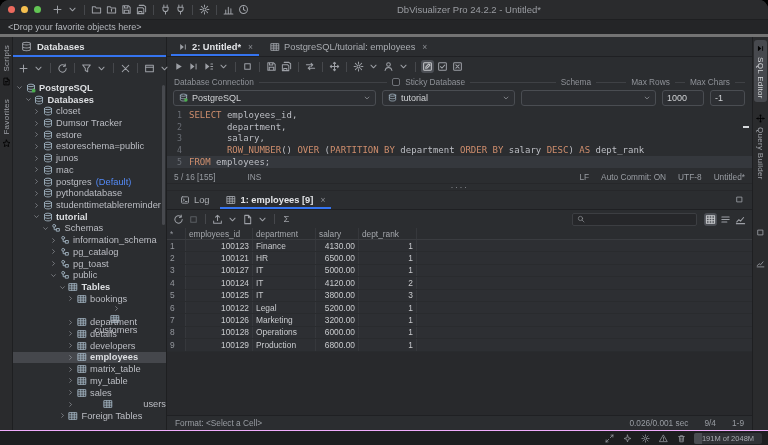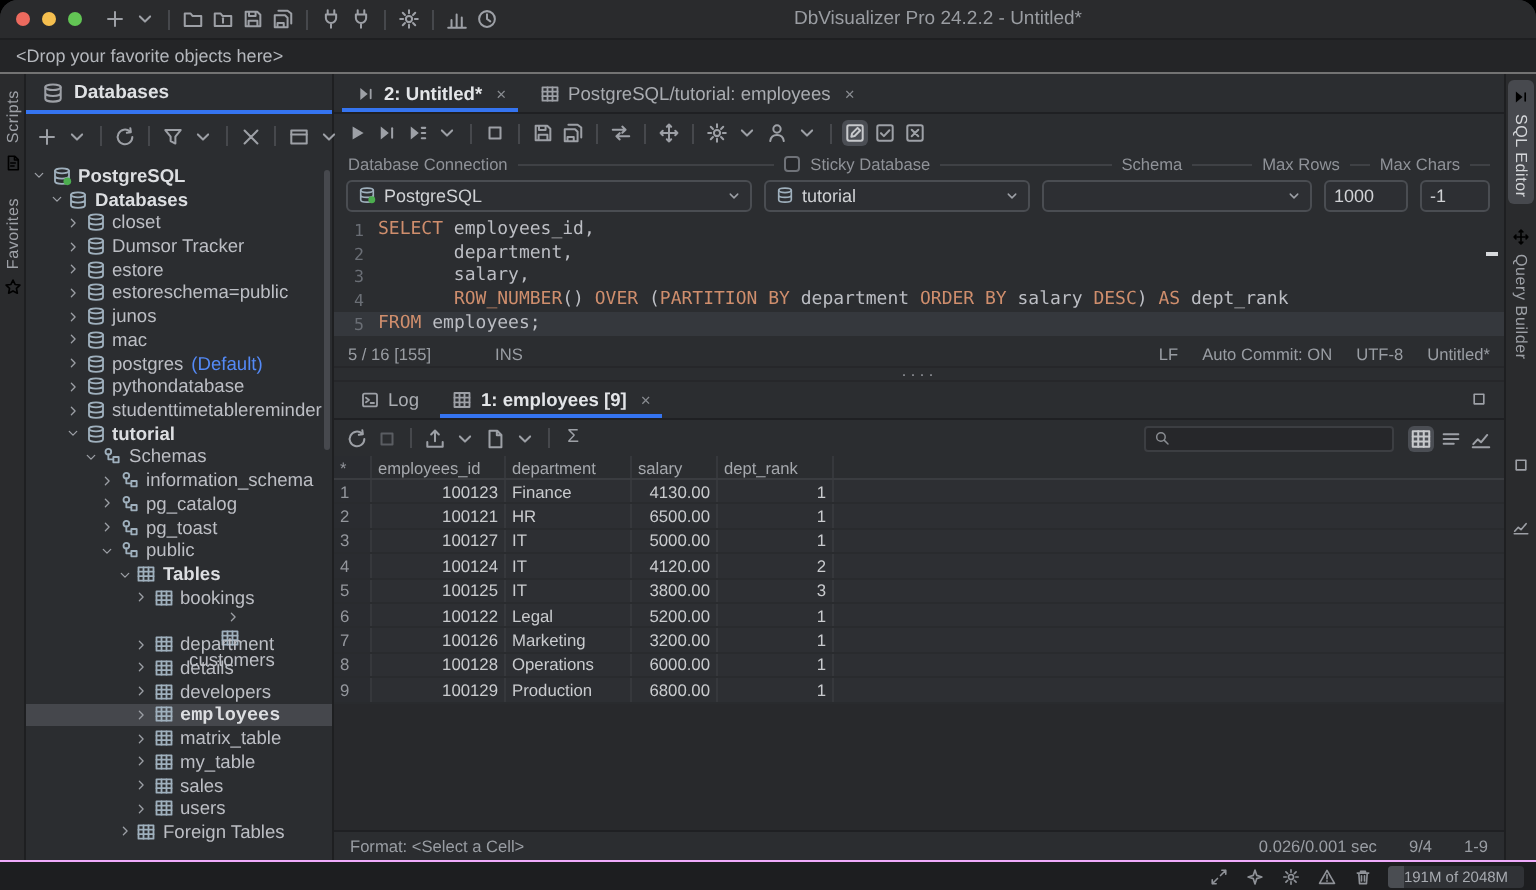--- a/index.html
+++ b/index.html
@@ -19,21 +19,21 @@
   
   .ic{width:13px;height:13px;display:inline-flex;align-items:center;justify-content:center;
     border-radius:3px;flex:0 0 auto;color:inherit}
   .ic svg{width:11px;height:11px}
   .ic.txt{font-size:9.5px;line-height:1}
   .ic.act{background:#4b4e54;color:#c7c9cc}
   .ic.dis{color:#5a5d62}
   .tsep{width:1px;height:10px;background:#46484c;margin:0 3px;flex:0 0 1px}
 
   
-  .favbar{flex:0 0 17px;background:#242527;border-bottom:1px solid #737373;
+  .favbar{flex:0 0 17px;background:#242527;border-bottom:3px solid #737373;
     display:flex;align-items:center;padding:0 8px;font-size:9px;color:#b4b7bc}
 
   .content{flex:1;display:flex;min-height:0}
 
   
   .lstrip{width:13px;background:#2a2b2d;border-right:1px solid #1e1f21;
     display:flex;flex-direction:column;align-items:center;padding-top:8px;gap:12px}
   .vtab{display:flex;flex-direction:column;align-items:center;gap:4px}
   .vlabel{writing-mode:vertical-rl;transform:rotate(180deg);font-size:8px;color:#9da0a6;letter-spacing:.3px}
   .lstrip .ic{width:11px;height:11px}.lstrip .ic svg{width:9px;height:9px}
@@ -619,21 +619,21 @@
               </svg>
             </span>
             <span class="ic tic">
               <svg viewBox="0 0 12 12" fill="none" stroke="currentColor" stroke-width="1.1" stroke-linecap="round" stroke-linejoin="round">
                 <rect x="1.5" y="2" width="9" height="8"></rect>
                 <path d="M1.5 4.6h9 M1.5 7.3h9 M4.5 2v8 M7.5 2v8"></path>
               </svg>
             </span>
             <span>developers</span>
           </div>
-          <div class="trow sel b" style="padding-left: 53px; font-family: Liberation Mono, monospace;">
+          <div class="trow sel b" style="padding-left: 53px;">
             <span class="tarrow">
               <svg viewBox="0 0 12 12" fill="none" stroke="currentColor" stroke-width="1.1" stroke-linecap="round" stroke-linejoin="round">
                 <path d="M4.6 2.8L7.8 6 4.6 9.2"></path>
               </svg>
             </span>
             <span class="ic tic">
               <svg viewBox="0 0 12 12" fill="none" stroke="currentColor" stroke-width="1.1" stroke-linecap="round" stroke-linejoin="round">
                 <rect x="1.5" y="2" width="9" height="8"></rect>
                 <path d="M1.5 4.6h9 M1.5 7.3h9 M4.5 2v8 M7.5 2v8"></path>
               </svg>
@@ -675,21 +675,21 @@
               </svg>
             </span>
             <span class="ic tic">
               <svg viewBox="0 0 12 12" fill="none" stroke="currentColor" stroke-width="1.1" stroke-linecap="round" stroke-linejoin="round">
                 <rect x="1.5" y="2" width="9" height="8"></rect>
                 <path d="M1.5 4.6h9 M1.5 7.3h9 M4.5 2v8 M7.5 2v8"></path>
               </svg>
             </span>
             <span>sales</span>
           </div>
-          <div class="trow" style="padding-left: 53px;">
+          <div class="trow" style="padding-left: 53px; justify-content: space-between;">
             <span class="tarrow">
               <svg viewBox="0 0 12 12" fill="none" stroke="currentColor" stroke-width="1.1" stroke-linecap="round" stroke-linejoin="round">
                 <path d="M4.6 2.8L7.8 6 4.6 9.2"></path>
               </svg>
             </span>
             <span class="ic tic">
               <svg viewBox="0 0 12 12" fill="none" stroke="currentColor" stroke-width="1.1" stroke-linecap="round" stroke-linejoin="round">
                 <rect x="1.5" y="2" width="9" height="8"></rect>
                 <path d="M1.5 4.6h9 M1.5 7.3h9 M4.5 2v8 M7.5 2v8"></path>
               </svg>

